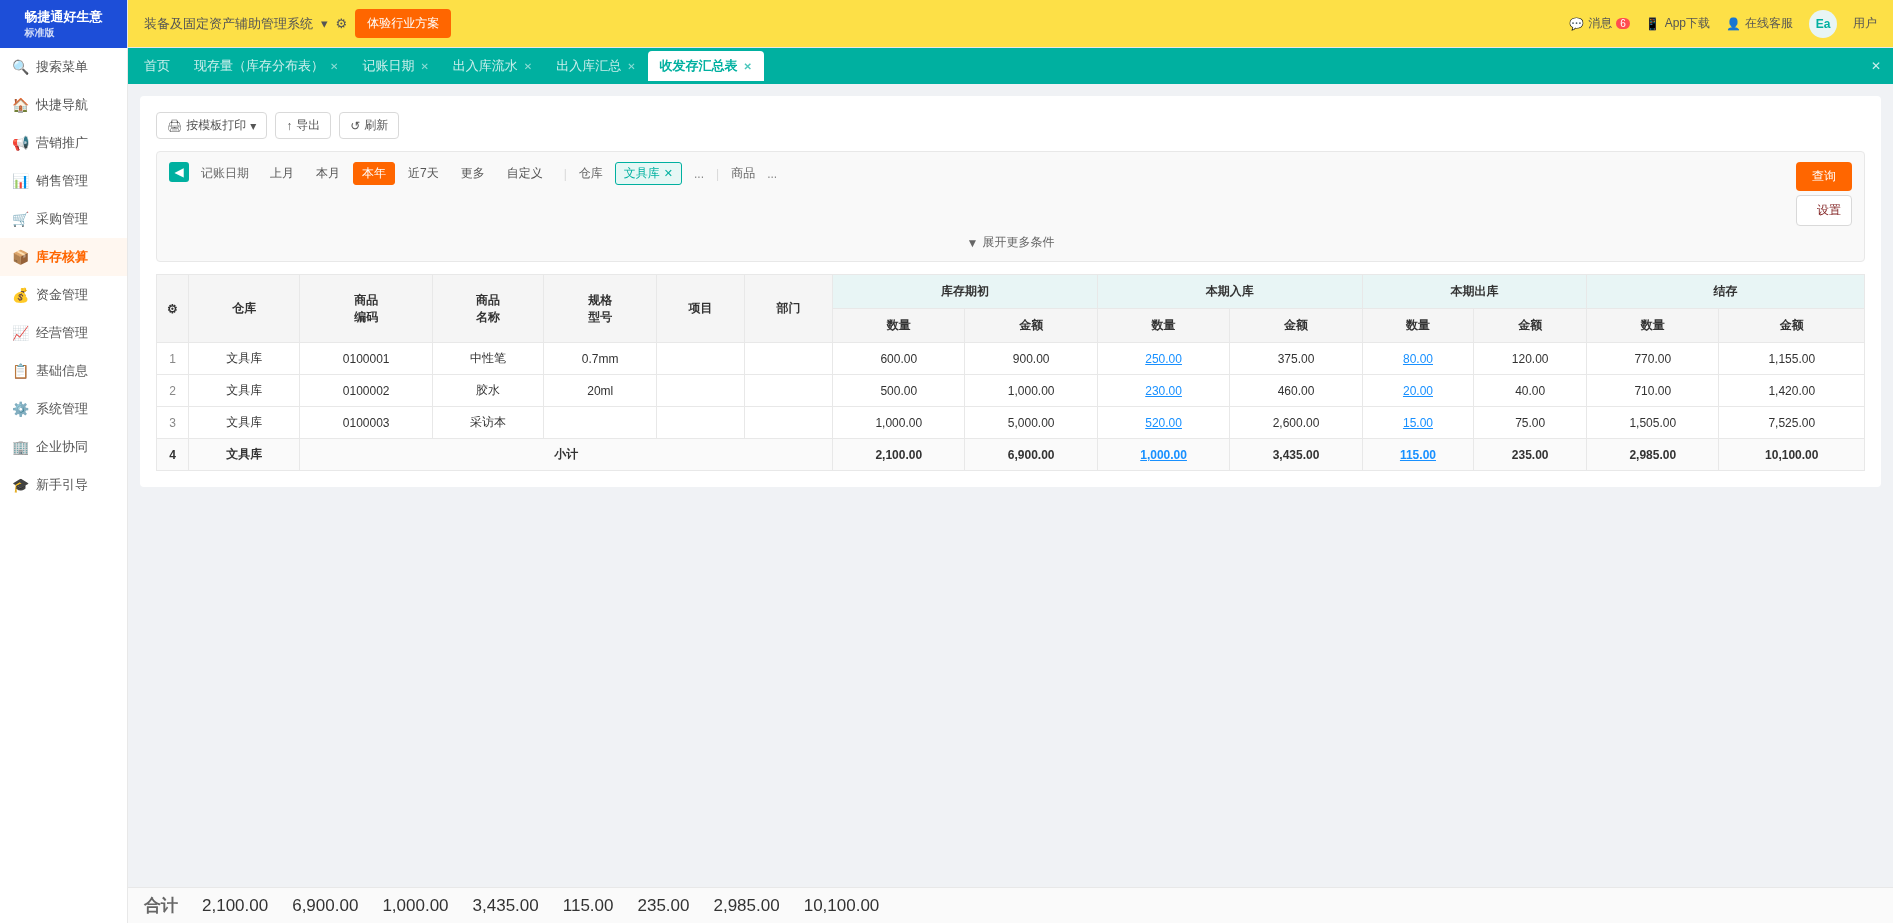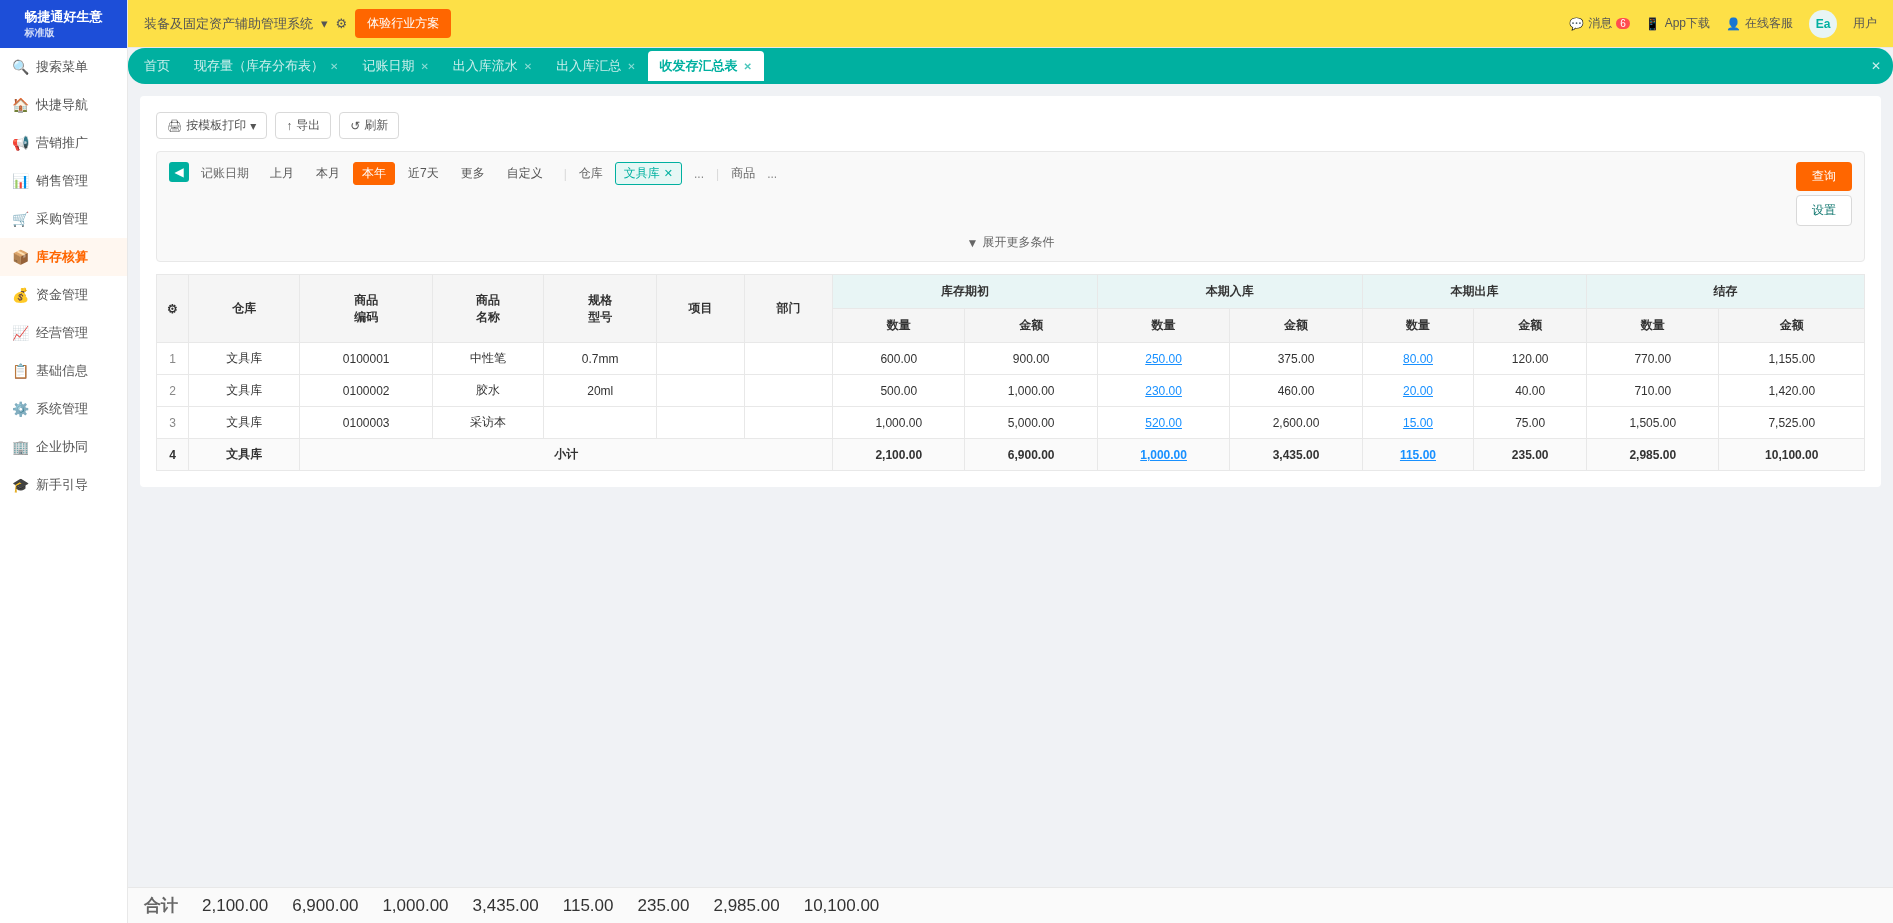--- a/index.html
+++ b/index.html
@@ -38,21 +38,20 @@
     .experience-btn {
       background: #ff6600; color: #fff; border: none; border-radius: 4px;
       padding: 6px 12px; cursor: pointer; font-size: 12px;
     }
 
     
     .tab-bar {
       position: fixed; left: 128px; top: 48px; right: 0; height: 36px;
       background: #00b0a0; display: flex; align-items: center; padding: 0 4px;
       z-index: 98;
-      border-radius: 17px;
     }
     .tab-item {
       display: flex; align-items: center; gap: 4px; padding: 6px 12px;
       color: rgba(255,255,255,0.8); cursor: pointer; font-size: 13px; border-radius: 4px 4px 0 0;
       white-space: nowrap;
     }
     .tab-item.active { background: #fff; color: #00b0a0; font-weight: bold; }
     .tab-close { font-size: 10px; margin-left: 2px; opacity: 0.7; }
 
     
@@ -101,22 +100,22 @@
     .filter-more { color: #888; cursor: pointer; font-size: 12px; }
     .filter-expand-row {
       display: flex; align-items: center; justify-content: center; margin-top: 8px;
     }
     .expand-btn { color: #666; cursor: pointer; font-size: 12px; display: flex; align-items: center; gap: 4px; }
     .query-btn {
       background: #ff6600; color: #fff; border: none; border-radius: 4px;
       padding: 6px 16px; cursor: pointer; font-size: 12px;
     }
     .setting-btn {
-      background: #fff; color: #0f766e; border: 1px solid #d9d9d9; border-radius: 4px;
-      padding: 6px 10px; cursor: pointer; font-size: 12px;
+      background: #fff; color: #7f1d1d; border: 1px solid #d9d9d9; border-radius: 4px;
+      padding: 6px 10px; cursor: pointer; font-size: 12px; text-align: right;
     }
     .filter-actions { display: flex; flex-direction: column; gap: 4px; }
 
     
     .table-wrapper { overflow-x: auto; }
     table { width: 100%; border-collapse: collapse; font-size: 12px; }
     thead tr { background: #f5f5f5; }
     th {
       padding: 8px 10px; border: 1px solid #e8e8e8; text-align: center;
       font-weight: bold; color: #333; white-space: nowrap;

